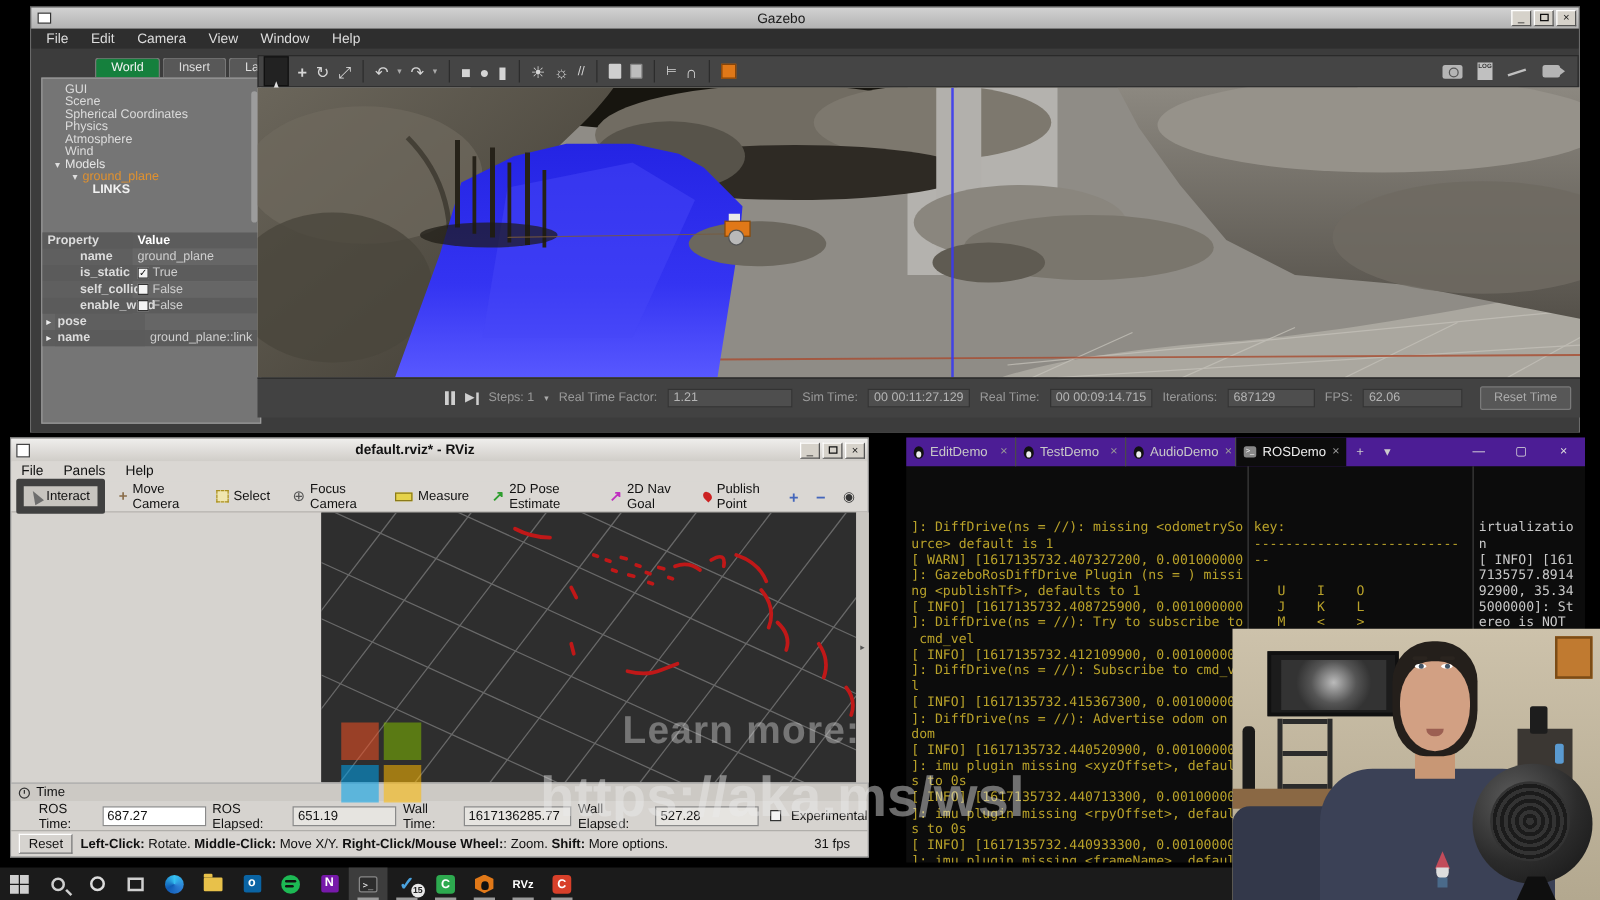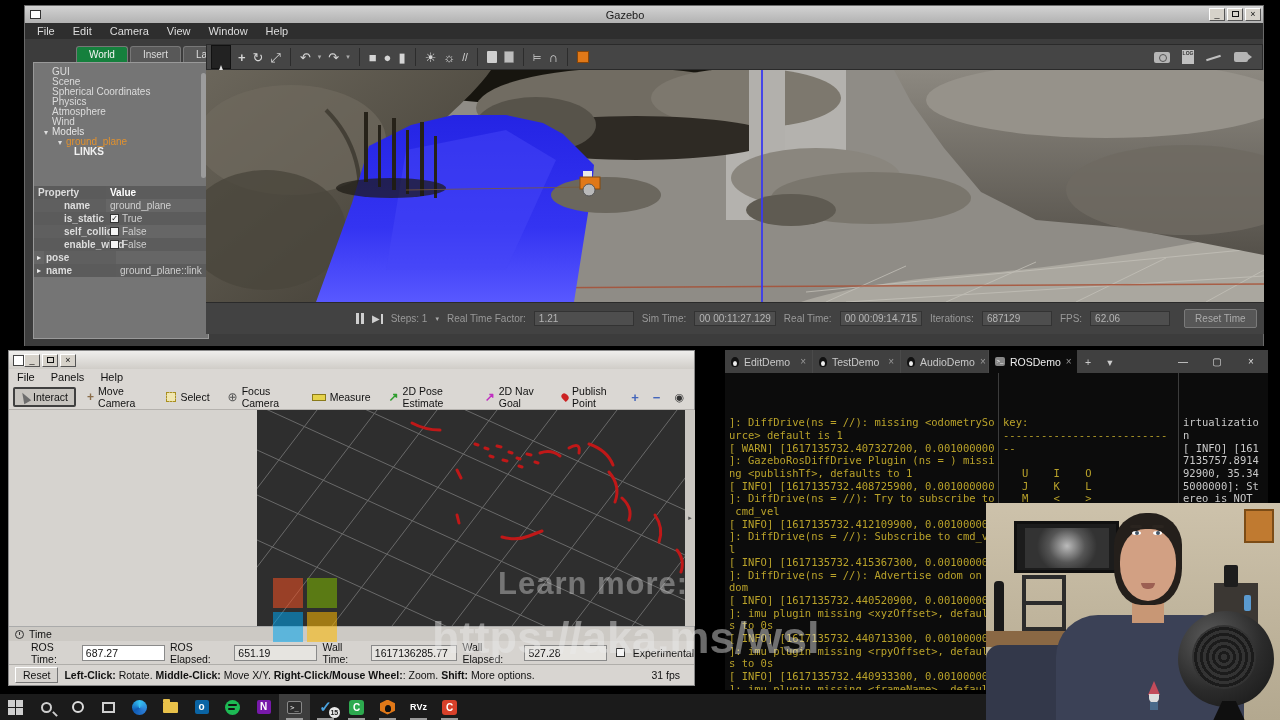--- a/index.html
+++ b/index.html
@@ -89,21 +89,21 @@
   #rv-win{left:8px;top:350px;width:687px;height:336px;background:#d6d3cf;border:1px solid #8a8a8a;z-index:10;}
   #rv-title{left:0;top:0;width:100%;height:18px;background:linear-gradient(#efeeec,#d0cdc8);display:flex;
             align-items:center;font-size:11px;color:#111;}
   #rv-title .t{flex:1;text-align:center;font-weight:bold;}
   .rv-appicon{width:11px;height:11px;margin-left:4px;background:#fff;border:1px solid #444;}
   #rv-menu{left:0;top:18px;width:100%;height:16px;background:#dad7d3;display:flex;gap:16px;
            padding-left:8px;align-items:center;font-size:11px;color:#111;}
   #rv-toolbar{left:0;top:34px;width:100%;height:25px;background:#dad7d3;border-bottom:1px solid #b5b2ae;
               display:flex;align-items:center;gap:4px;padding-left:4px;font-size:10.5px;color:#111;}
   .rtool{display:flex;align-items:center;gap:4px;padding:2px 6px;border:1px solid transparent;}
-  .rtool.pressed{background:#c7c4bf;border:2px solid #404040;border-radius:2px;}
+  .rtool.pressed{background:#c7c4bf;border:6px solid #404040;border-radius:2px;}
   .hand-ico{width:0;height:0;border-left:4px solid transparent;border-right:4px solid transparent;
             border-bottom:11px solid #6d6d6d;transform:rotate(-30deg);}
   .movecam-ico{color:#8a6d4a;font-weight:bold;font-size:12px;}
   .select-ico{width:10px;height:10px;border:1px dashed #a98f1f;background:#f0e6b0;}
   .focus-ico{color:#555;font-size:12px;}
   .measure-ico{width:14px;height:7px;background:#e5d24a;border:1px solid #8a7a1a;}
   .pose-ico{color:#2f9e2f;font-weight:bold;font-size:12px;}
   .nav-ico{color:#c02fc0;font-weight:bold;font-size:12px;}
   .pin-ico{width:8px;height:8px;background:#cc2222;border-radius:50% 50% 50% 0;transform:rotate(-45deg);}
   #rv-toolbar .right{margin-left:auto;display:flex;gap:14px;margin-right:10px;align-items:center;}
@@ -140,21 +140,21 @@
           line-height:15px;color:#111;}
   .tfield.gray{background:#e6e4e0;}
   #rv-status{left:0;top:313px;width:685px;height:21px;background:#d8d5d1;border-top:1px solid #b0aeaa;
              display:flex;align-items:center;gap:6px;padding:0 6px;font-size:10.5px;color:#111;}
   #rv-status .b{font-weight:bold;}
   #rv-reset{border:1px solid;border-color:#fff #777 #777 #fff;background:#d6d3cf;padding:1px 7px;font-size:10.5px;}
   #rv-fps{margin-left:auto;padding-right:8px;}
 
   
   #term-win{left:725px;top:350px;width:543px;height:340px;background:#0c0c0c;z-index:10;}
-  #term-tabs{left:0;top:0;width:100%;height:23px;background:#404040;display:flex;align-items:stretch;
+  #term-tabs{left:0;top:0;width:100%;height:23px;background:#4c1d95;display:flex;align-items:stretch;
              font-size:10.5px;color:#c8c8c8;}
   .ttab{display:flex;align-items:center;gap:5px;width:88px;padding:0 6px;border-right:1px solid #4a4a4a;}
   .ttab .x{margin-left:auto;color:#999;font-size:10px;}
   .ttab.active{background:#0c0c0c;color:#eee;border-right:none;}
   .penguin{width:8px;height:10px;background:#111;border-radius:50% 50% 45% 45%;position:relative;flex:none;}
   .penguin:before{content:"";position:absolute;left:2px;top:4px;width:4px;height:5px;background:#eee;border-radius:50%;}
   .wt-ico{width:10px;height:9px;background:#888;border-radius:2px;color:#fff;font-size:6px;line-height:9px;
           text-align:center;flex:none;}
   .tab-plus,.tab-chev{display:flex;align-items:center;padding:0 8px;color:#ccc;}
   #term-controls{margin-left:auto;display:flex;}
@@ -468,20 +468,21 @@
         <span class="pb-label">FPS:</span>
         <span class="pb-field" style="min-width:80px">62.06</span>
         <span id="gz-resettime">Reset Time</span>
       </div>
     </div>
   </div>
 
   <div class="abs" id="rv-win">
     <div class="abs" id="rv-title">
       <span class="rv-appicon"></span>
+      <span class="t">default.rviz* - RViz</span>
       <span class="winbtn">_</span>
       <span class="winbtn"><span class="box"></span></span>
       <span class="winbtn">×</span>
     </div>
     <div class="abs" id="rv-menu">
 
     <span class="menu-item">File</span>
         <span class="menu-item">Panels</span>
         <span class="menu-item">Help</span>
       </div>

